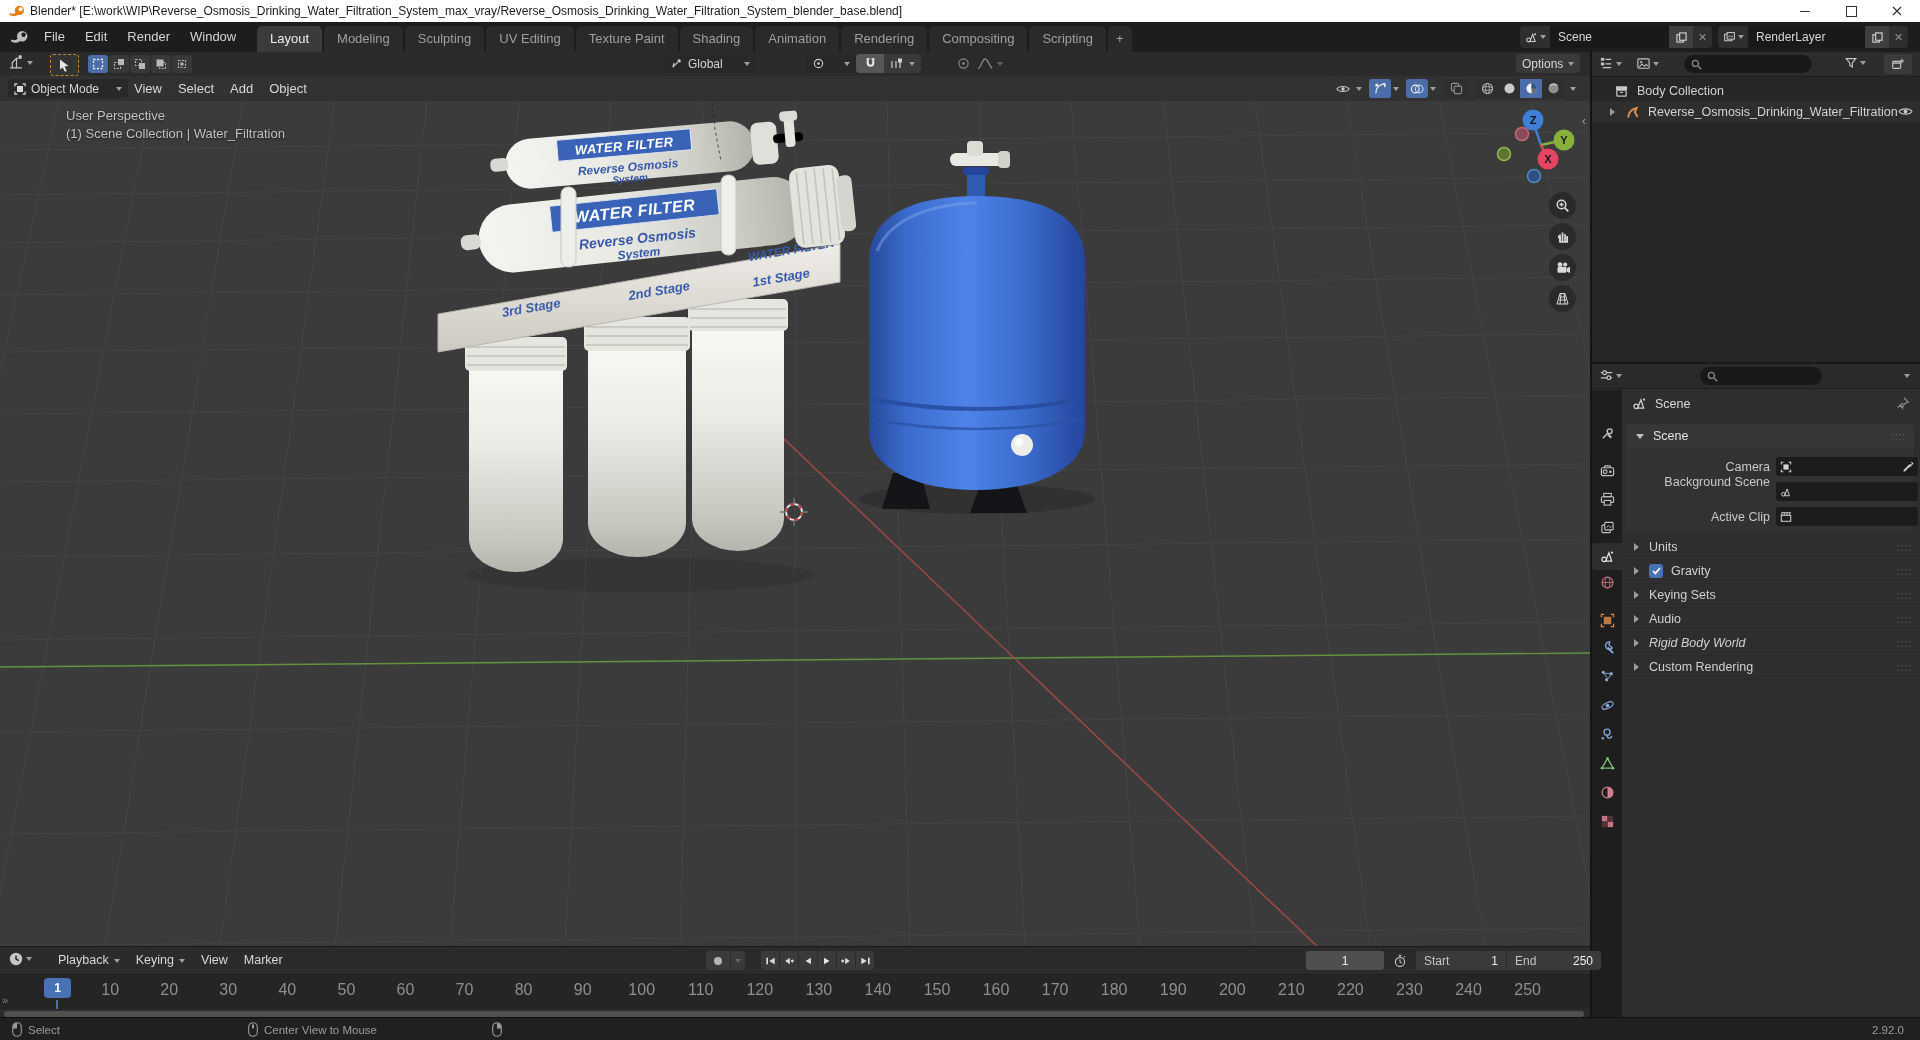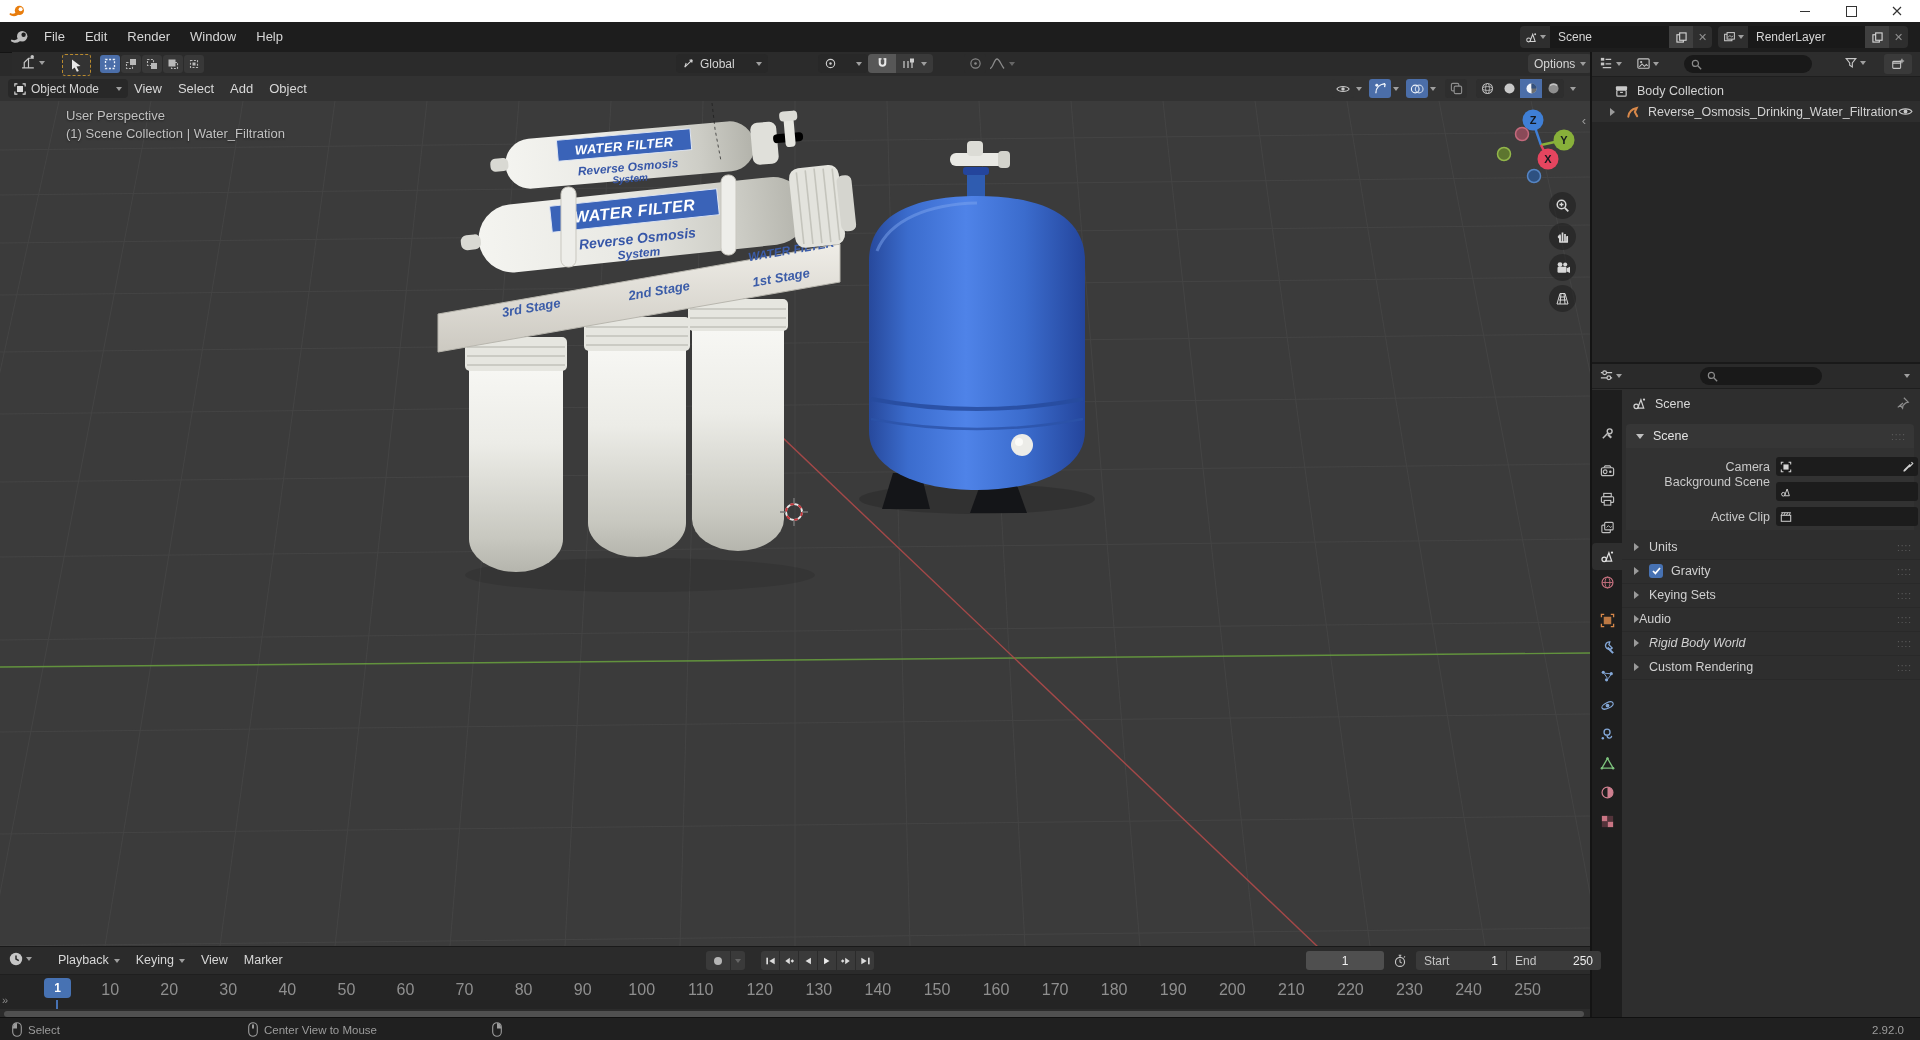--- a/index.html
+++ b/index.html
@@ -25,21 +25,21 @@
   .menu-item{padding:0 10px;line-height:30px;font-size:13px;color:#d6d6d6;}
   .wtab{margin-right:2px;padding:0 13px;line-height:26px;font-size:13px;color:#9f9f9f;
         background:#2a2a2a;border-radius:5px 5px 0 0;white-space:nowrap;}
   .wtab.active{background:#3b3b3b;color:#ececec;}
   .dk-group{height:22px;display:flex;align-items:stretch;border-radius:4px;overflow:hidden;font-size:12px;}
   .dk-ico{width:30px;background:#2e2e2e;display:flex;align-items:center;justify-content:center;gap:2px;}
   .dk-name{background:#191919;color:#d6d6d6;display:flex;align-items:center;padding:0 8px;flex:1;}
   .dk-btn{width:24px;background:#3f3f3f;display:flex;align-items:center;justify-content:center;}
   .dk-x{width:19px;background:#2e2e2e;display:flex;align-items:center;justify-content:center;color:#909090;font-size:11px;}
   
-  .toolrow{left:12px;top:52px;width:1590px;height:24px;background:#2b2b2b;border-bottom:5px solid #f97316;}
+  .toolrow{left:0;top:52px;width:1590px;height:24px;background:#2b2b2b;border-bottom:5px solid #f97316;}
   .vphead{left:0;top:76px;width:1590px;height:25px;background:#323232;border-bottom:1px solid #282828;}
   .hbtn{height:19px;background:#282828;border-radius:4px;display:flex;align-items:center;padding:0 6px;gap:5px;font-size:12px;color:#d4d4d4;}
   .hmenu{padding:0 8px;font-size:13px;color:#d8d8d8;line-height:25px;}
   .sqbtn{width:22px;height:19px;border-radius:3px;display:flex;align-items:center;justify-content:center;background:#323232;}
   .sqbtn.blue{background:#4b6ea9;}
   .sqbtn.joined{border-radius:0;}
   
   .viewport{left:0;top:101px;width:1590px;height:845px;background:#3b3b3b;overflow:hidden;}
   .vp-overlay{position:absolute;left:66px;top:6px;font-size:13px;color:#c0c0c0;text-shadow:0 1px 2px rgba(0,0,0,.5);line-height:18px;}
   .navbtn{position:absolute;left:1549px;width:27px;height:27px;border-radius:50%;background:rgba(30,30,30,.55);
@@ -77,20 +77,21 @@
 <div id="app">
 
   <div class="abs titlebar">
     <span class="abs" style="left:9px;top:4px;">
       <svg width="16" height="14" viewBox="0 0 16 14">
           <path d="M1,9 C4,10.5 7,9.5 8.6,6.2 L11,8 C9,12.5 4,13.5 0.5,10.5 Z" fill="#e87d0d"></path>
           <circle cx="10.4" cy="6.4" r="4.6" fill="#e87d0d"></circle>
           <circle cx="11.6" cy="5.2" r="2" fill="#ffffff"></circle>
         </svg>
     </span>
+    <span class="ttl">Blender* [E:\work\WIP\Reverse_Osmosis_Drinking_Water_Filtration_System_max_vray/Reverse_Osmosis_Drinking_Water_Filtration_System_blender_base.blend]</span>
     <div class="abs flex" style="right:0;top:0;">
       <div class="winbtn">
           <span style="width:10px;height:1px;background:#333;display:block;"></span>
         </div>
       <div class="winbtn">
           <span style="width:9px;height:9px;border:1px solid #333;display:block;"></span>
         </div>
       <div class="winbtn">
         <svg width="10" height="10" viewBox="0 0 10 10">
             <path d="M1,1 L9,9 M9,1 L1,9" stroke="#333" stroke-width="1.2"></path>
@@ -106,20 +107,33 @@
           <circle cx="12.2" cy="7.2" r="5.2" fill="#bdbdbd"></circle>
           <circle cx="13.6" cy="5.8" r="2.2" fill="#1d1d1d"></circle>
         </svg>
     </span>
     <div class="abs flex" style="left:34px;top:0;">
       <span class="menu-item">File</span>
       <span class="menu-item">Edit</span>
       <span class="menu-item">Render</span>
       <span class="menu-item">Window</span>
       <span class="menu-item">Help</span>
+    </div>
+    <div class="abs flex" style="left:257px;top:4px;">
+      <span class="wtab active">Layout</span>
+      <span class="wtab">Modeling</span>
+      <span class="wtab">Sculpting</span>
+      <span class="wtab">UV Editing</span>
+      <span class="wtab">Texture Paint</span>
+      <span class="wtab">Shading</span>
+      <span class="wtab">Animation</span>
+      <span class="wtab">Rendering</span>
+      <span class="wtab">Compositing</span>
+      <span class="wtab">Scripting</span>
+      <span class="wtab" style="padding:0 8px;">+</span>
     </div>
 
     <div class="abs dk-group" style="left:1520px;top:4px;width:192px;">
       <div class="dk-ico">
         <svg width="13" height="13" viewBox="0 0 16 16">
             <polygon points="6,13 9.5,4 12.5,13" fill="none" stroke="#d0d0d0" stroke-width="1.3"></polygon>
             <circle cx="4.5" cy="11" r="2.4" fill="none" stroke="#d0d0d0" stroke-width="1.3"></circle>
             <circle cx="12.5" cy="4" r="1.2" fill="#d0d0d0"></circle>
           </svg>
         <span class="caret"></span>
@@ -775,21 +789,21 @@
       <span style="margin-left:8px;">Gravity</span>
       <span class="dragdots">::::</span>
     </div>
     <div class="prow" style="top:219px;">
       <span class="tri-r" style="margin-left:12px;"></span>
       <span style="margin-left:10px;">Keying Sets</span>
       <span class="dragdots">::::</span>
     </div>
     <div class="prow" style="top:243px;">
       <span class="tri-r" style="margin-left:12px;"></span>
-      <span style="">Audio</span>
+      <span style="margin-left:10px;">Audio</span>
       <span class="dragdots">::::</span>
     </div>
     <div class="prow" style="top:267px;">
       <span class="tri-r" style="margin-left:12px;"></span>
       <span style="margin-left:10px;font-style:italic;">Rigid Body World</span>
       <span class="dragdots">::::</span>
     </div>
     <div class="prow" style="top:291px;">
       <span class="tri-r" style="margin-left:12px;"></span>
       <span style="margin-left:10px;">Custom Rendering</span>

